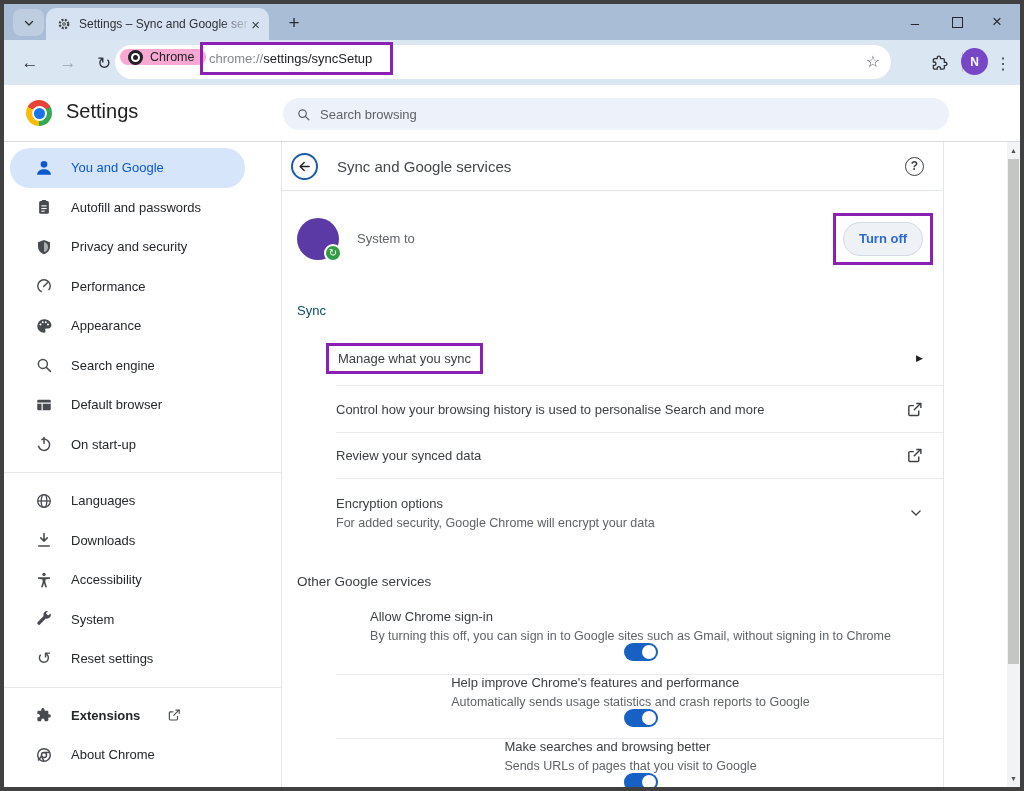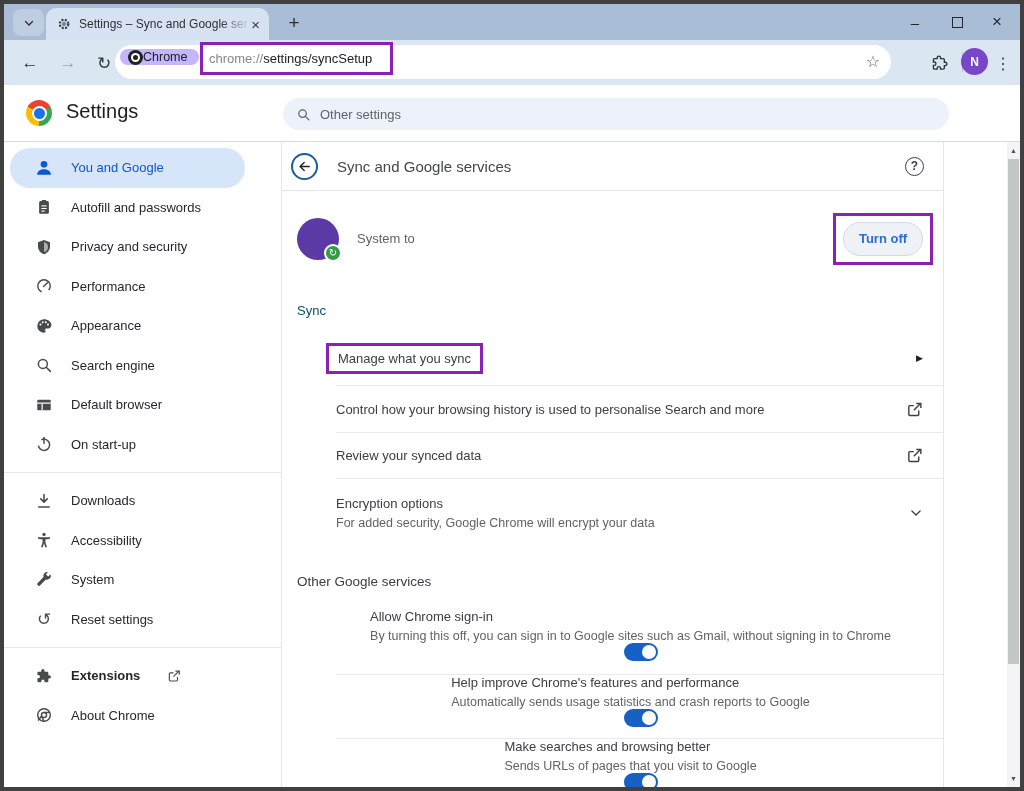--- a/index.html
+++ b/index.html
@@ -17,21 +17,21 @@
   .wctl.min { right:84px; font-size:15px; }
   .wctl.max { right:42px; }
   .maxbox { width:11px; height:11px; border:1.6px solid #26282b; }
   .wctl.close { right:2px; font-size:17px; }
 
   
   .toolbar { position:absolute; left:0; right:0; top:36px; height:45px; background:#dbe6f3; }
   .navbtn { position:absolute; top:9px; width:28px; height:28px; display:flex; align-items:center; justify-content:center; font-size:17px; color:#30343a; }
   .navbtn.fwd { color:#99a3b0; }
   .omnibox { position:absolute; left:111px; top:5px; width:776px; height:34px; background:#fff; border-radius:17px; }
-  .chip { position:absolute; left:5px; top:4px; height:16px; border-radius:13px; background:#c4b5fd; display:flex; align-items:center; padding:0 12px 0 8px; }
+  .chip { position:absolute; left:5px; top:4px; height:16px; border-radius:13px; background:#f9a8d4; display:flex; align-items:center; padding:0 12px 0 8px; gap:7px; }
   .chip-logo { width:15px; height:15px; border-radius:50%; background:#202124; display:flex; align-items:center; justify-content:center; }
   .chip-logo .r1 { width:9px; height:9px; border-radius:50%; background:#fff; display:flex; align-items:center; justify-content:center; }
   .chip-logo .r2 { width:5px; height:5px; border-radius:50%; background:#202124; }
   .chip-label { font-size:12.5px; font-weight:500; color:#202124; }
   .urlbox { position:absolute; left:85px; top:-3px; width:193px; height:33px; border:3px solid #8b21b4; display:flex; align-items:center; padding-left:6px; }
   .url { font-size:13px; white-space:nowrap; }
   .url .scheme { color:#83888e; }
   .url .path { color:#202124; }
   .star { position:absolute; right:11px; top:7px; font-size:16px; color:#54585e; }
   .tbicon { position:absolute; top:9px; width:28px; height:28px; display:flex; align-items:center; justify-content:center; }
@@ -156,21 +156,21 @@
         <div class="w">
           <div class="b"></div>
         </div>
       </div>
     <div class="apptitle">Settings</div>
     <div class="searchbar">
       <svg width="15" height="15" viewBox="0 0 24 24">
           <circle cx="10.5" cy="10.5" r="6" fill="none" stroke="#5f6368" stroke-width="2"></circle>
           <line x1="15" y1="15" x2="20.5" y2="20.5" stroke="#5f6368" stroke-width="2" stroke-linecap="round"></line>
         </svg>
-      <span>Other settings</span>
+      <span>Search browsing</span>
     </div>
   </div>
 
   <div class="bodyarea">
 
     <div class="sidebar">
       <div class="nav-item selected">
         <span class="ic">
             <svg width="20" height="20" viewBox="0 0 24 24" fill="#0b57d0">
               <circle cx="12" cy="7.6" r="4"></circle>
@@ -247,20 +247,32 @@
       <div class="nav-item">
         <span class="ic">
             <svg width="18" height="18" viewBox="0 0 24 24">
               <circle cx="12" cy="13" r="7.5" fill="none" stroke="#474b4f" stroke-width="2" stroke-dasharray="37 10.5" transform="rotate(-118 12 13)"></circle>
               <line x1="12" y1="3.2" x2="12" y2="11" stroke="#474b4f" stroke-width="2" stroke-linecap="round"></line>
             </svg>
           </span>
         <span>On start-up</span>
       </div>
       <div class="nav-div"></div>
+      <div class="nav-item">
+        <span class="ic">
+            <svg width="18" height="18" viewBox="0 0 24 24">
+              <g fill="none" stroke="#474b4f" stroke-width="1.7">
+                <circle cx="12" cy="12" r="8.4"></circle>
+                <ellipse cx="12" cy="12" rx="3.8" ry="8.4"></ellipse>
+                <line x1="3.6" y1="12" x2="20.4" y2="12"></line>
+              </g>
+            </svg>
+          </span>
+        <span>Languages</span>
+      </div>
       <div class="nav-item">
         <span class="ic">
             <svg width="18" height="18" viewBox="0 0 24 24">
               <g stroke="#474b4f" stroke-width="2.1" fill="none" stroke-linecap="round" stroke-linejoin="round">
                 <path d="M12 3.5v10m0 0l-4.3-4.3M12 13.5l4.3-4.3"></path>
                 <path d="M5 20h14"></path>
               </g>
             </svg>
           </span>
         <span>Downloads</span>

